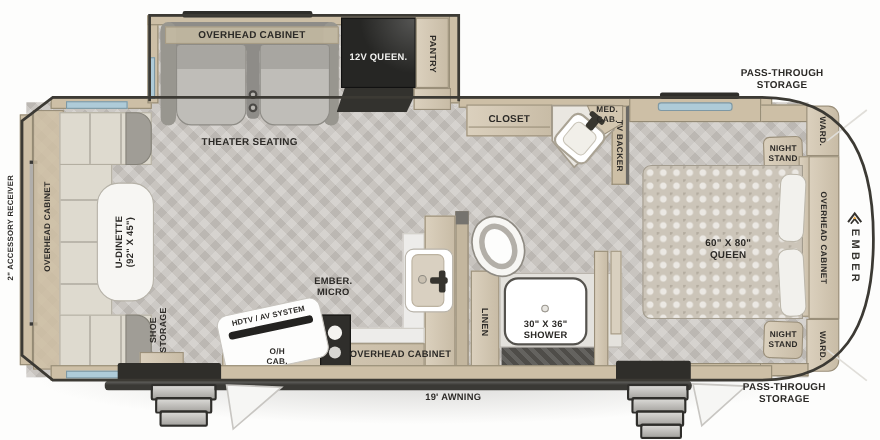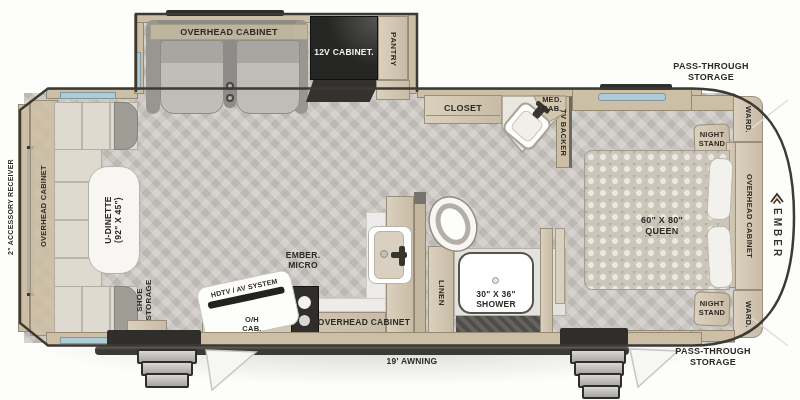--- a/index.html
+++ b/index.html
@@ -187,22 +187,23 @@
 
     <polygon points="206,350 256,352 212,390" fill="#f6f6f4" stroke="#c8c6c2" stroke-width="1.5"></polygon>
     <polygon points="630,349 678,351 638,387" fill="#f6f6f4" stroke="#c8c6c2" stroke-width="1.5"></polygon>
 
     <path d="M 48 88.5 L 692 88.5 C 766 88.5 794 136 794 217 C 794 298 766 345.5 692 345.5 L 48 345.5 L 20 323 L 20 110 Z" fill="none" stroke="#3c3a34" stroke-width="2.5"></path>
 
     <path d="M 136 92 L 136 14 L 417 14 L 417 92" fill="none" stroke="#3c3a34" stroke-width="2.5"></path>
   </svg>
 
   <div class="lbl" style="left:229px;top:32px;width:140px;">OVERHEAD CABINET</div>
-  <div class="lbl" style="left:344px;top:52px;width:70px;color:#f2f2f0;font-size:8.5px;">12V CABINET.</div>
+  <div class="lbl" style="left:344px;top:52px;width:70px;color:#f2f2f0;font-size:8.5px;">12V QUEEN.</div>
   <div class="vlbl" style="left:380px;top:18px;width:26px;height:62px;">PANTRY</div>
+  <div class="lbl" style="left:227px;top:129px;width:130px;">THEATER SEATING</div>
   <div class="lbl sm" style="left:552px;top:105px;width:24px;">MED. CAB.</div>
   <div class="lbl" style="left:463px;top:108px;width:60px;">CLOSET</div>
   <div class="vlbl sm" style="left:555px;top:98px;width:17px;height:70px;">TV BACKER</div>
   <div class="lbl" style="left:711px;top:72px;width:86px;">PASS-THROUGH STORAGE</div>
   <div class="lbl sm" style="left:712px;top:140px;width:42px;">NIGHT STAND</div>
   <div class="vlbl sm" style="left:735px;top:96px;width:26px;height:46px;">WARD.</div>
   <div class="lbl rot" style="left:11px;top:207px;width:170px;font-size:7px;white-space:nowrap;">2" ACCESSORY RECEIVER</div>
   <div class="lbl rot sm" style="left:44px;top:206px;width:150px;white-space:nowrap;">OVERHEAD CABINET</div>
   <div class="lbl rot" style="left:113px;top:220px;width:66px;font-size:8.5px;">U-DINETTE (92" X 45")</div>
   <div class="lbl rot" style="left:144px;top:300px;width:48px;font-size:8px;">SHOE STORAGE</div>

